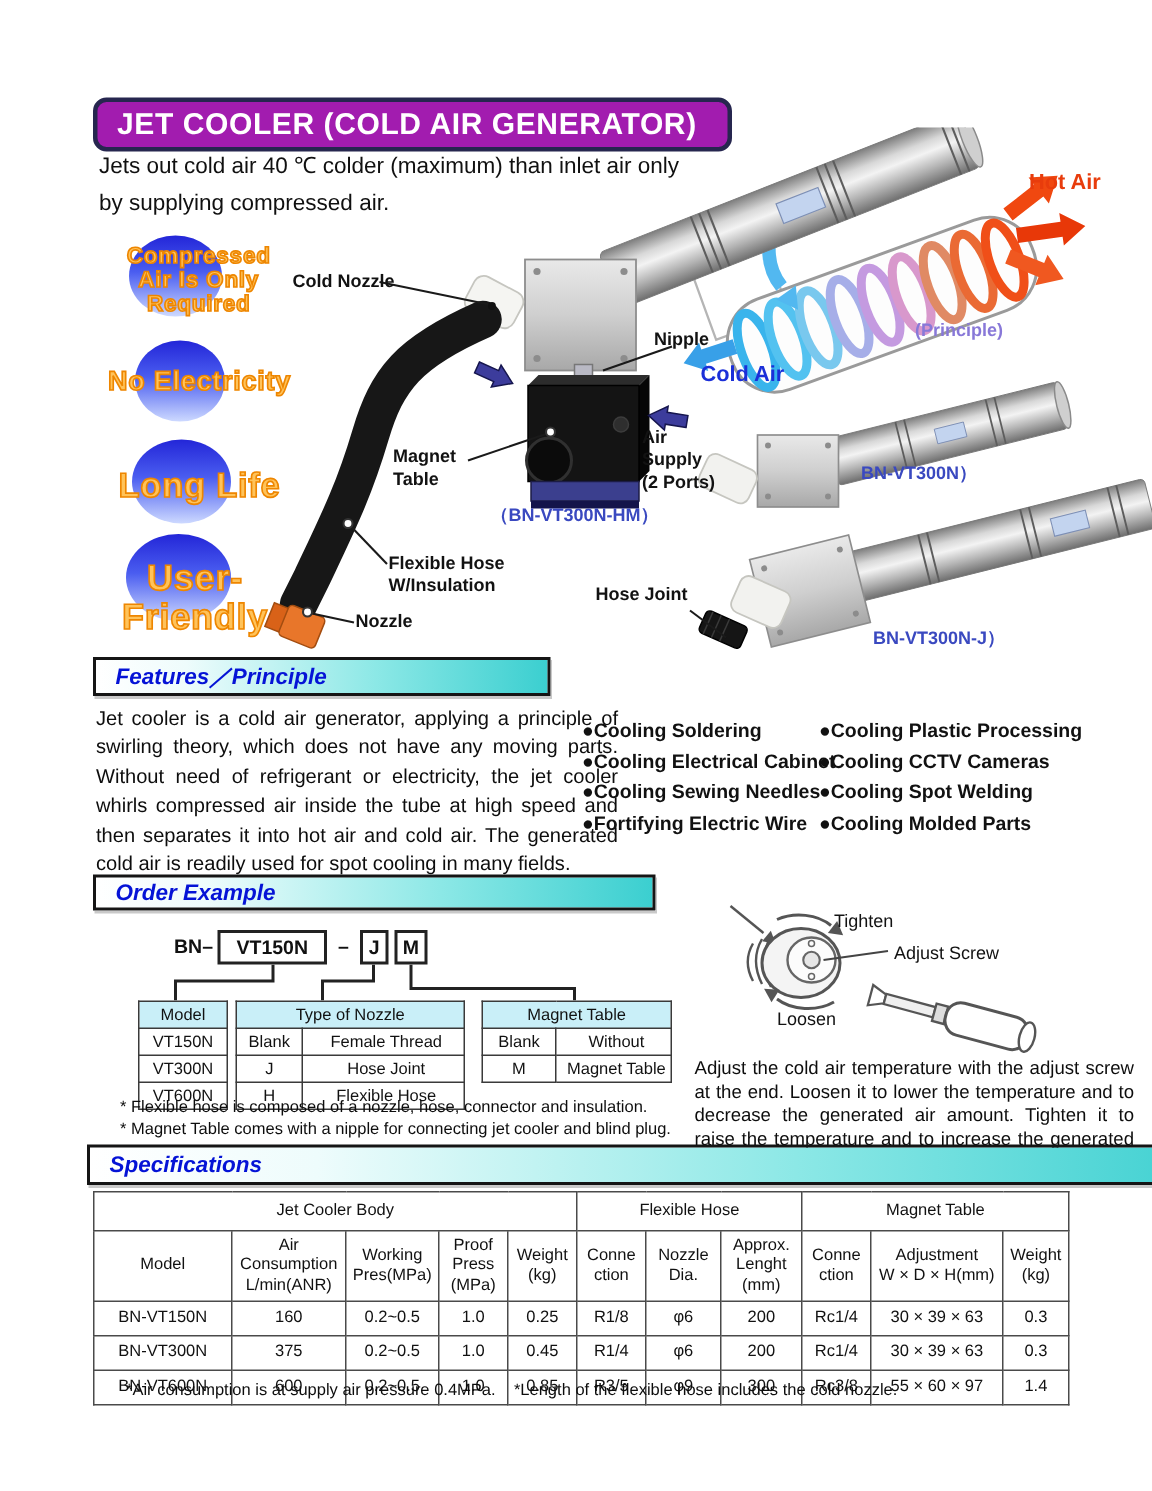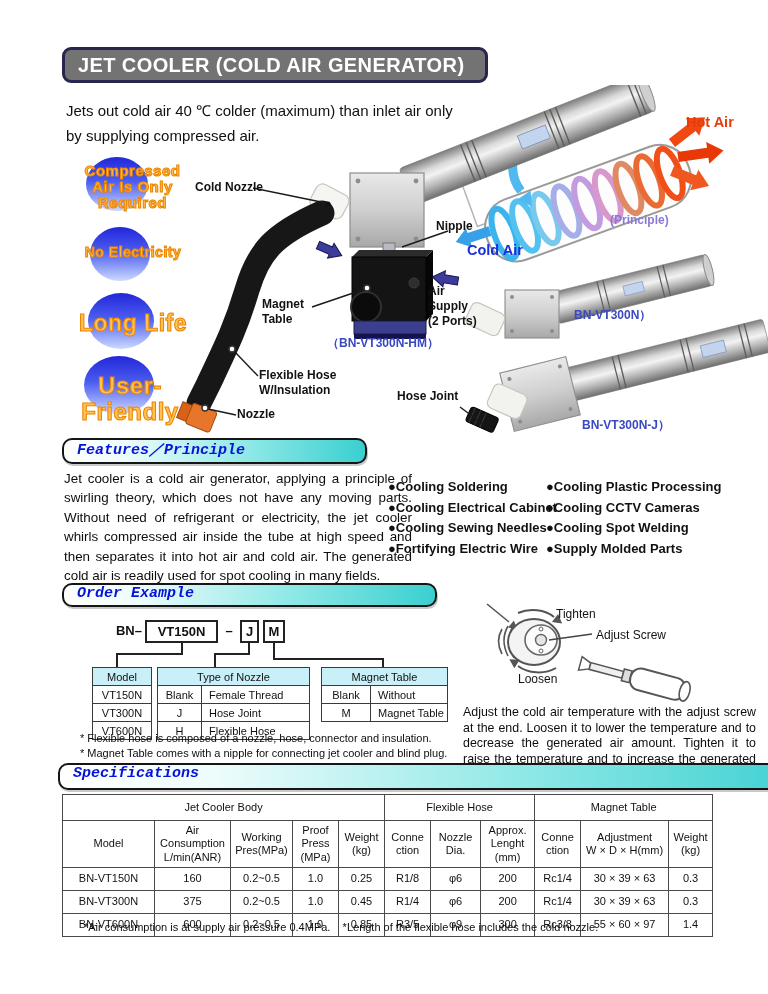--- a/index.html
+++ b/index.html
@@ -1,50 +1,50 @@
 <!DOCTYPE html>
 <html><head>
 <meta charset="utf-8">
 <style>
   html,body{margin:0;padding:0;background:#fff;}
   .page{position:relative;width:768px;height:994px;background:#fff;overflow:hidden;
         font-family:"Liberation Sans",sans-serif;color:#111;}
   .abs{position:absolute;}
   
-  .title-box{left:62px;top:47px;width:426px;height:36px;background:#737373;
+  .title-box{left:62px;top:65px;width:426px;height:36px;background:#a21caf;
     border:3px solid #26264f;border-radius:9px;display:flex;align-items:center;
     padding-left:13px;box-sizing:border-box;}
   .title-box span{color:#fff;font-size:20px;font-weight:bold;letter-spacing:.4px;}
   .intro{left:66px;top:98px;width:450px;font-size:15px;line-height:25px;color:#101010;}
   
-  .bar{border:2px solid #151515;border-radius:10px;box-sizing:border-box;
+  .bar{border:2px solid #151515;border-radius:0;box-sizing:border-box;
     background:linear-gradient(90deg,#ffffff 0%,#eefcfc 20%,#8ce8e6 62%,#3bcfd0 100%);
-    display:flex;align-items:flex-start;padding-left:13px;
-    box-shadow:1px 2px 0 rgba(40,40,40,.25);font-family:Liberation Mono, monospace;}
+    display:flex;align-items:center;padding-left:13px;
+    box-shadow:1px 2px 0 rgba(40,40,40,.25);}
   .bar span{color:#0513d6;font-size:15px;font-weight:bold;font-style:italic;}
   
   .lbl{position:absolute;font-size:12px;font-weight:bold;color:#121212;white-space:nowrap;}
   .pre{white-space:pre-line;}
   .blue{color:#3a49c0;}
   
   .bubble{position:absolute;border-radius:50%;
     background:linear-gradient(180deg,#2326d8 0%,#4a5df0 45%,#cdd9ff 100%);
     filter:blur(.3px);}
   .btext{position:absolute;font-weight:bold;text-align:center;color:#ffc35a;
     -webkit-text-stroke:1.1px #ee8600;letter-spacing:.5px;line-height:1.08;}
   
   .para{position:absolute;text-align:justify;color:#0d0d0d;}
   
   .applist{position:absolute;font-size:13px;font-weight:bold;line-height:20.5px;white-space:nowrap;}
   .applist .row{display:block;}
   
   table.otable{position:absolute;border-collapse:collapse;font-size:11px;background:#fff;}
   .otable td{border:1.2px solid #3a3a3a;height:17px;padding:0 3px;text-align:center;}
   .otable td.hd{background:#c9eff8;}
-  .otable td.desc{text-align:left;padding-left:7px;margin-left:20px;}
+  .otable td.desc{text-align:center;padding-left:7px;margin-left:20px;}
   .obox{position:absolute;border:2px solid #222;background:#fff;display:flex;
     align-items:center;justify-content:center;font-size:13px;font-weight:bold;box-sizing:border-box;}
   .otext{position:absolute;font-size:13px;font-weight:bold;}
   .note{position:absolute;font-size:11px;color:#0d0d0d;white-space:pre;}
   
   table.spec{position:absolute;left:62px;top:794px;width:650px;border-collapse:collapse;
     table-layout:fixed;font-size:11px;background:#fff;}
   .spec th,.spec td{border:1.2px solid #4a4a4a;text-align:center;font-weight:normal;
     padding:1px 2px;vertical-align:middle;line-height:1.2;}
   .spec tr.grp th{height:23px;}
@@ -217,21 +217,21 @@
     </g>
   </svg>
 
   <div class="bubble" style="left:86px;top:157px;width:62px;height:54px;"></div>
   <div class="bubble" style="left:90px;top:227px;width:60px;height:54px;"></div>
   <div class="bubble" style="left:88px;top:293px;width:66px;height:56px;"></div>
   <div class="bubble" style="left:84px;top:356px;width:70px;height:58px;"></div>
   <div class="btext pre" style="left:60px;top:163px;width:145px;font-size:15px;">Compressed
 Air Is Only
 Required</div>
-  <div class="btext" style="left:58px;top:245px;width:150px;font-size:14px;">No Electricity</div>
+  <div class="btext" style="left:58px;top:245px;width:150px;font-size:18px;">No Electricity</div>
   <div class="btext" style="left:58px;top:311px;width:150px;font-size:23px;">Long Life</div>
   <div class="btext" style="left:50px;top:373px;width:160px;font-size:24px;">User-Friendly</div>
 
   <div class="lbl" style="left:195px;top:180px;">Cold Nozzle</div>
   <div class="lbl" style="left:436px;top:219px;">Nipple</div>
   <div class="lbl pre" style="left:262px;top:297px;line-height:15px;">Magnet
 Table</div>
   <div class="lbl blue" style="left:327px;top:335px;">（BN-VT300N-HM）</div>
   <div class="lbl pre" style="left:428px;top:284px;line-height:15px;">Air
 Supply
@@ -254,21 +254,21 @@
   <div class="applist" style="left:388px;top:477px;">
     <span class="row"><span>●</span><span>Cooling Soldering</span></span>
     <span class="row"><span>●</span><span>Cooling Electrical Cabinet</span></span>
     <span class="row"><span>●</span><span>Cooling Sewing Needles</span></span>
     <span class="row"><span>●</span><span>Fortifying Electric Wire</span></span>
   </div>
   <div class="applist" style="left:546px;top:477px;">
     <span class="row"><span>●</span><span>Cooling Plastic Processing</span></span>
     <span class="row"><span>●</span><span>Cooling CCTV Cameras</span></span>
     <span class="row"><span>●</span><span>Cooling Spot Welding</span></span>
-    <span class="row"><span>●</span><span>Supply Molded Parts</span></span>
+    <span class="row"><span>●</span><span>Cooling Molded Parts</span></span>
   </div>
 
   <div class="abs bar" style="left:62px;top:583px;width:375px;height:24px;">
     <span>Order Example</span>
   </div>
   <svg class="abs" style="left:0;top:615px;" width="470" height="115" viewBox="0 0 470 115">
     <g fill="none" stroke="#222" stroke-width="2">
       <path d="M182,28 V39 H117 V52"></path>
       <path d="M249,28 V39 H215 V52"></path>
       <path d="M274,28 V44 H383 V52"></path>

